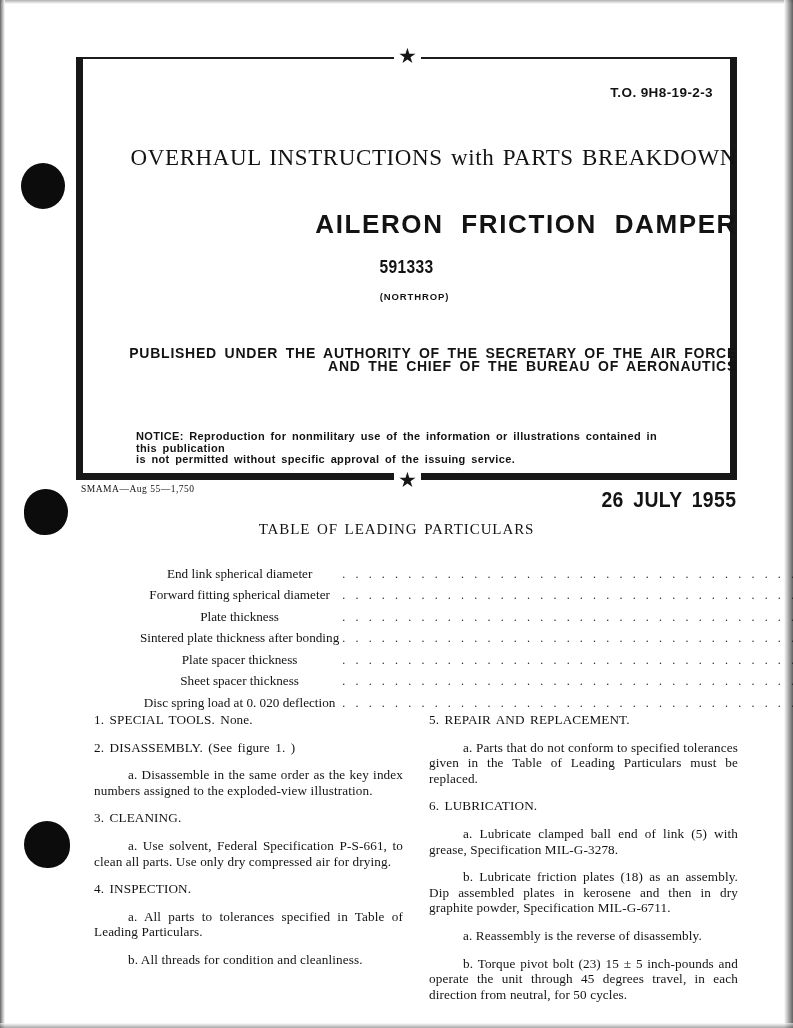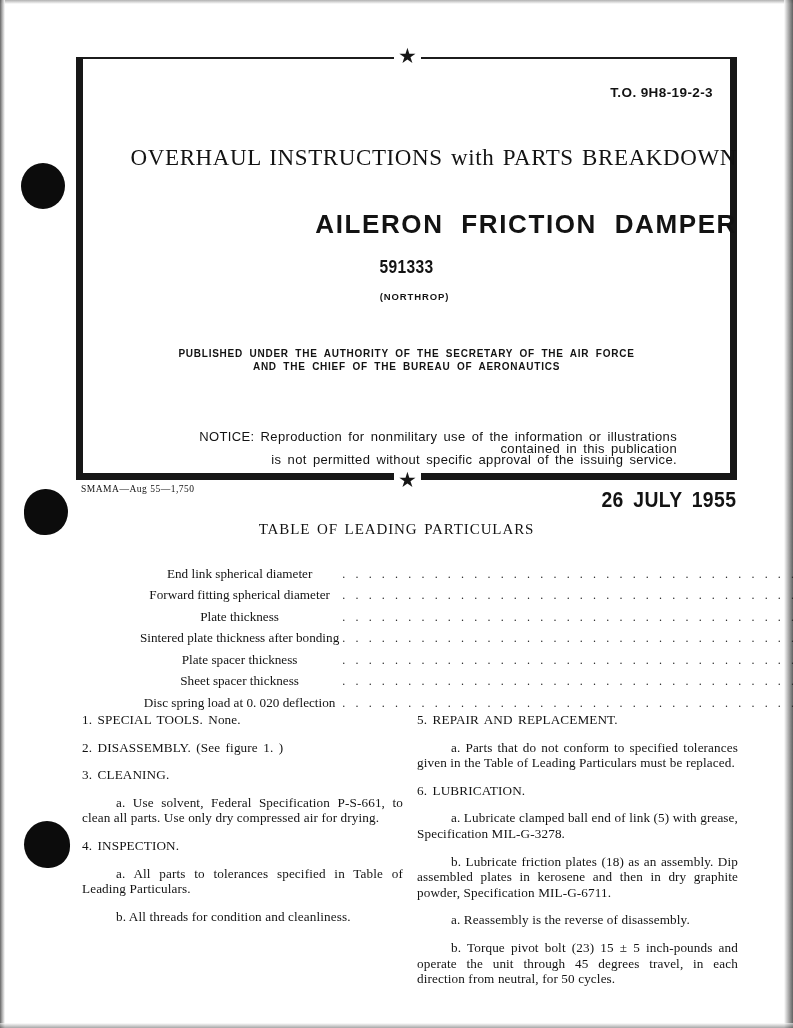--- a/index.html
+++ b/index.html
@@ -149,39 +149,40 @@
     font-weight: bold;
     font-size: 9.5px;
     letter-spacing: .9px;
     margin-left: 16px;
   }
 
   .cover-authority {
     position: absolute;
     left: 0; right: 0;
     top: 290px;
-    text-align: center;
-    font-family: "Liberation Sans", sans-serif;
-    font-weight: bold;
-    font-size: 10px;
+    text-align: right;
+    font-family: "Liberation Sans", sans-serif;
+    font-weight: bold;
+    font-size: 14px;
     line-height: 13px;
     letter-spacing: .75px;
     word-spacing: 3px;
   }
 
   .cover-notice {
     position: absolute;
     left: 60px; right: 60px;
     top: 374px;
-    text-align: right;
-    font-family: "Liberation Sans", sans-serif;
-    font-size: 13px;
+    text-align: left;
+    font-family: "Liberation Sans", sans-serif;
+    font-size: 11px;
     line-height: 11.5px;
     letter-spacing: .35px;
     word-spacing: 2.2px;
+    font-weight: bold;
   }
 
   .smama {
     position: absolute;
     left: 81px;
     top: 484px;
     font-family: "Liberation Serif", serif;
     font-size: 9.5px;
     letter-spacing: .5px;
   }
@@ -252,21 +253,21 @@
     position: absolute;
     top: 0;
     width: 325px;
     font-size: 13.2px;
     line-height: 15.6px;
   }
   .col-left { left: 0; }
   .col-right { left: 335px; }
 
   .para {
-    margin: 0 0 12px 4px;
+    margin: 0 0 12px 16px;
     text-align: justify;
     letter-spacing: .12px;
   }
   .para.head {
     text-indent: 0;
     word-spacing: 2px;
   }
   .para.sub {
     text-indent: 34px;
   }
@@ -351,20 +352,21 @@
           <td class="tlp-label">Disc spring load at 0. 020 deflection</td>
           <td class="tlp-dots"><span>. . . . . . . . . . . . . . . . . . . . . . . . . . . . . . . . . . . . . . . . . . . . . . . . . . . . . . . . . . . . </span></td>
         </tr>
       </tbody>
   </table>
 
   <div class="body-cols">
     <div class="col col-left">
         <p class="para head">1.  SPECIAL TOOLS.  None.</p>
         <p class="para head">2.  DISASSEMBLY.  (See figure 1. )</p>
+        <p class="para sub">a.  Disassemble in the same order as the key index numbers assigned to the exploded-view illustration.</p>
         <p class="para head">3.  CLEANING.</p>
         <p class="para sub">a.  Use solvent, Federal Specification P-S-661, to clean all parts.  Use only dry compressed air for drying.</p>
         <p class="para head">4.  INSPECTION.</p>
         <p class="para sub">a.  All parts to tolerances specified in Table of Leading Particulars.</p>
         <p class="para sub last">b.  All threads for condition and cleanliness.</p>
       </div>
     <div class="col col-right">
         <p class="para head">5.  REPAIR AND REPLACEMENT.</p>
         <p class="para sub">a.  Parts that do not conform to specified tolerances given in the Table of Leading Particulars must be replaced.</p>
         <p class="para head">6.  LUBRICATION.</p>

